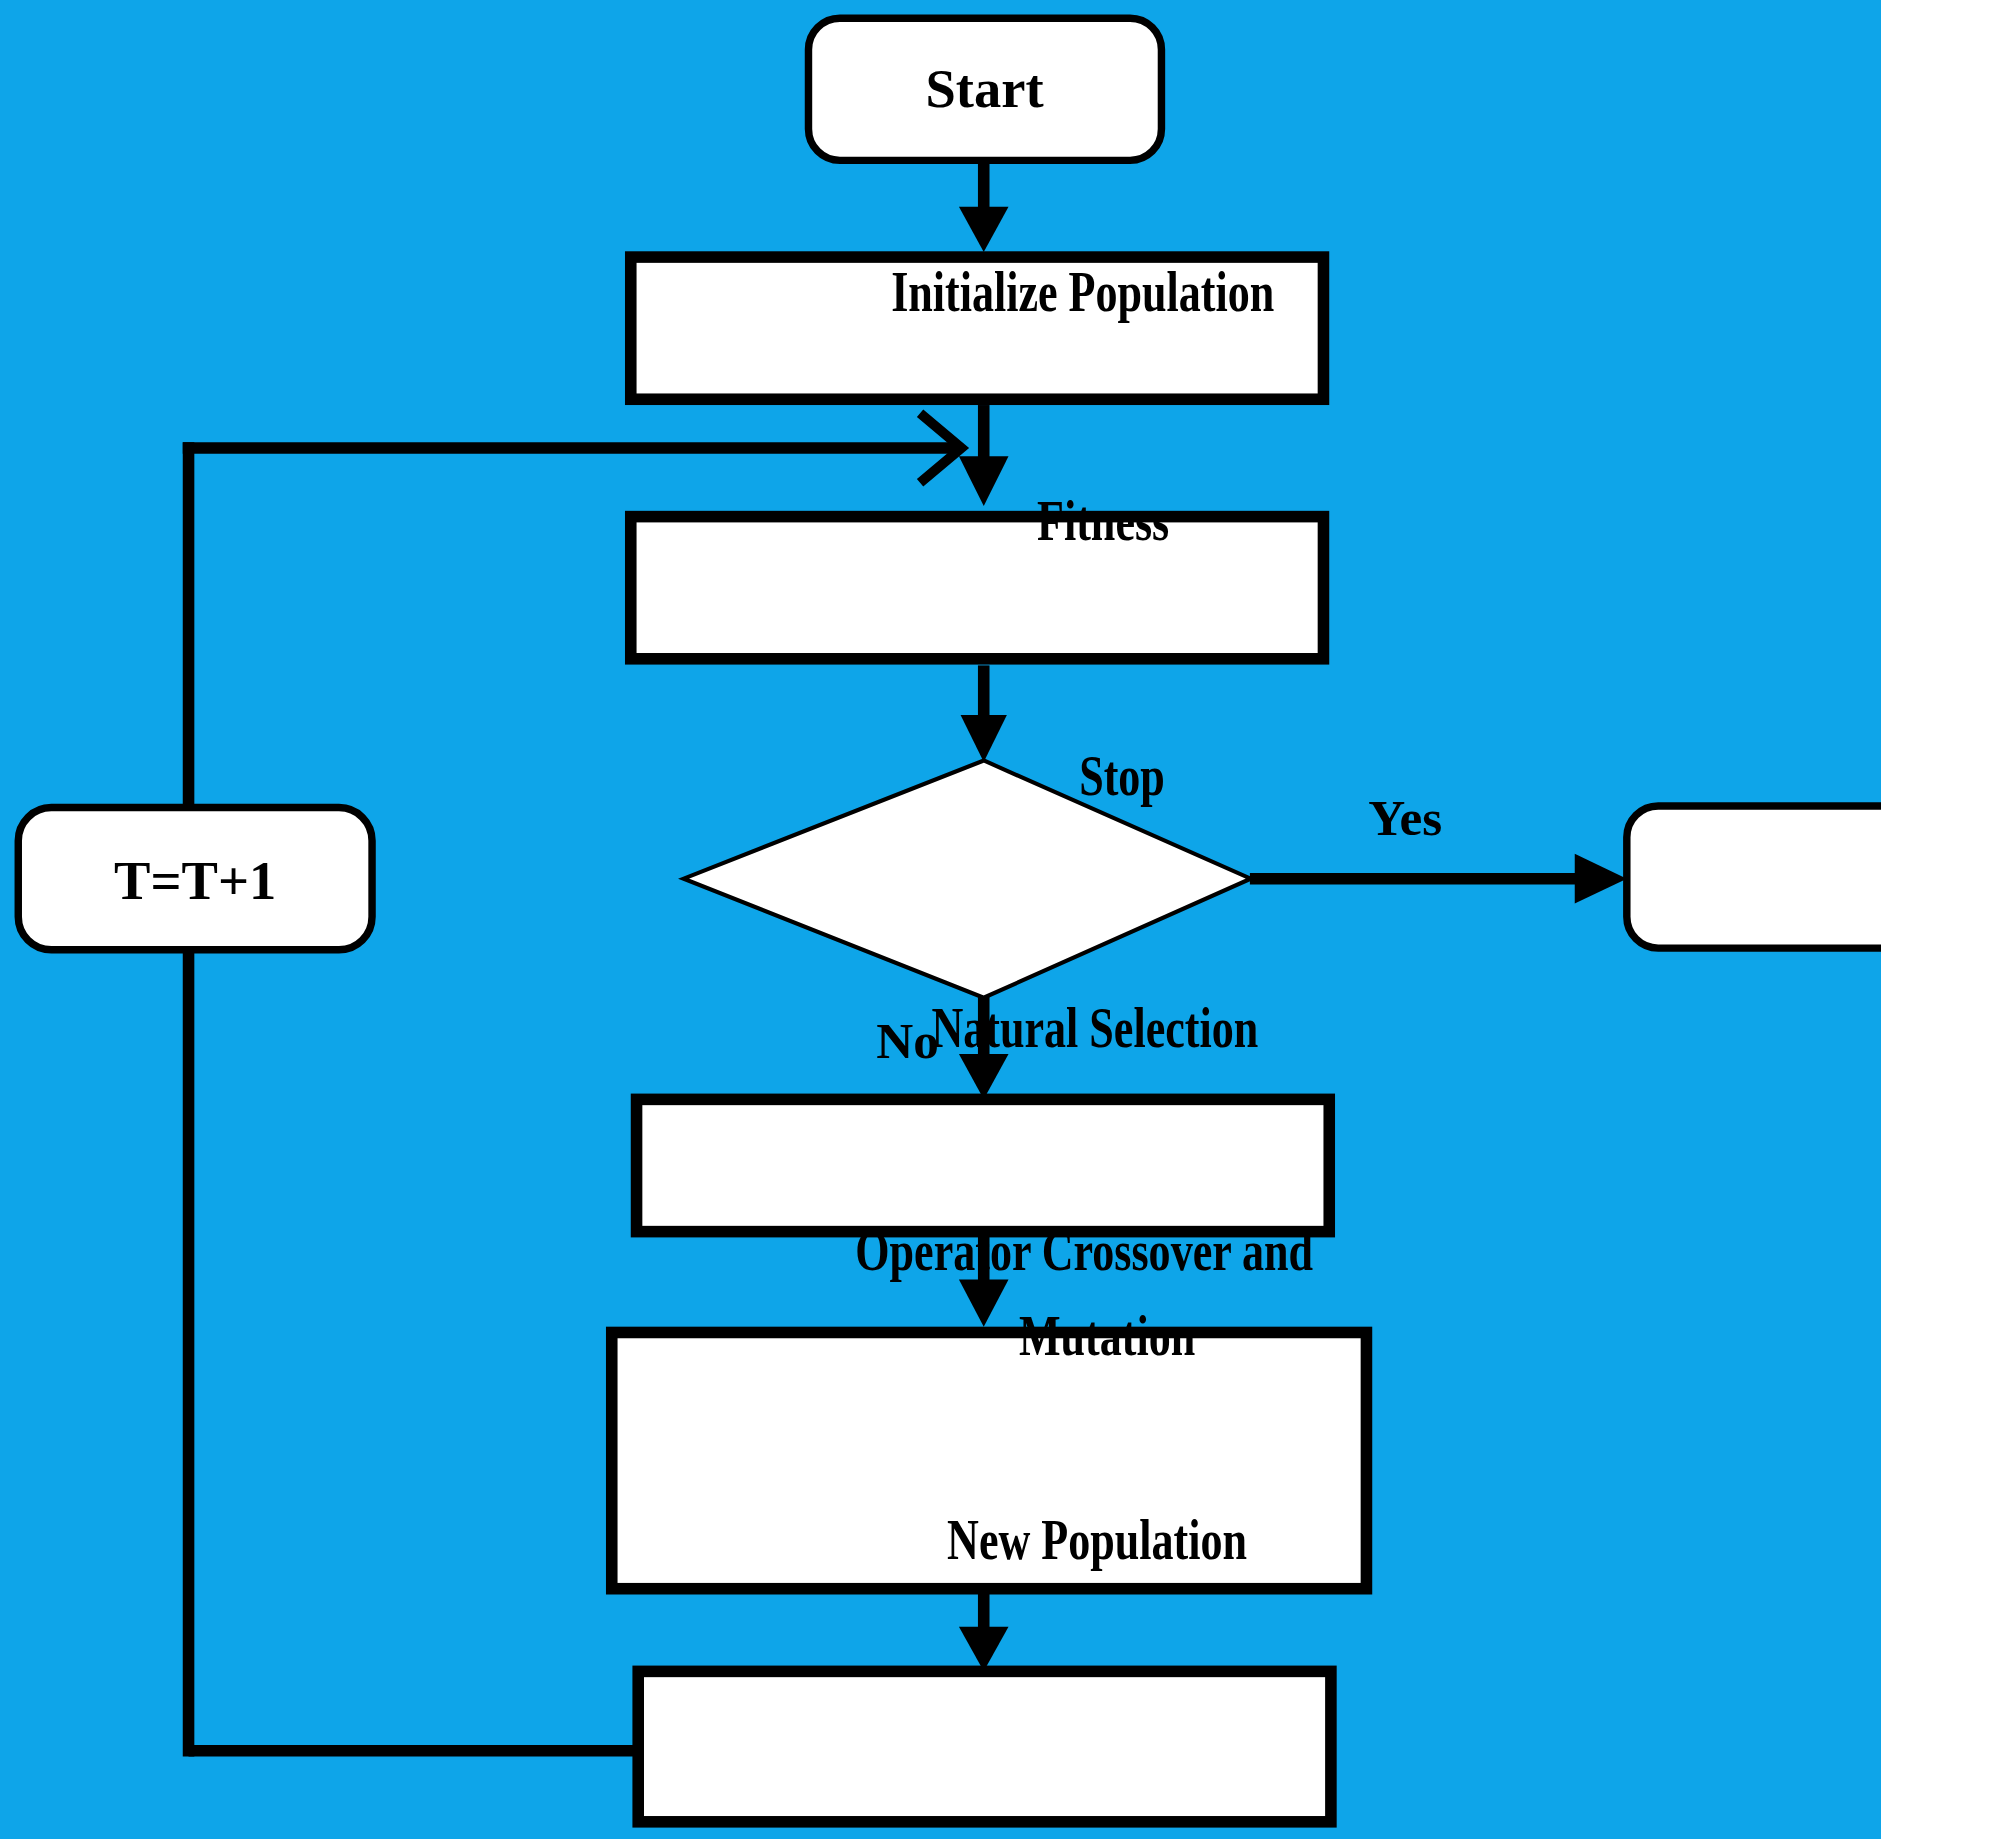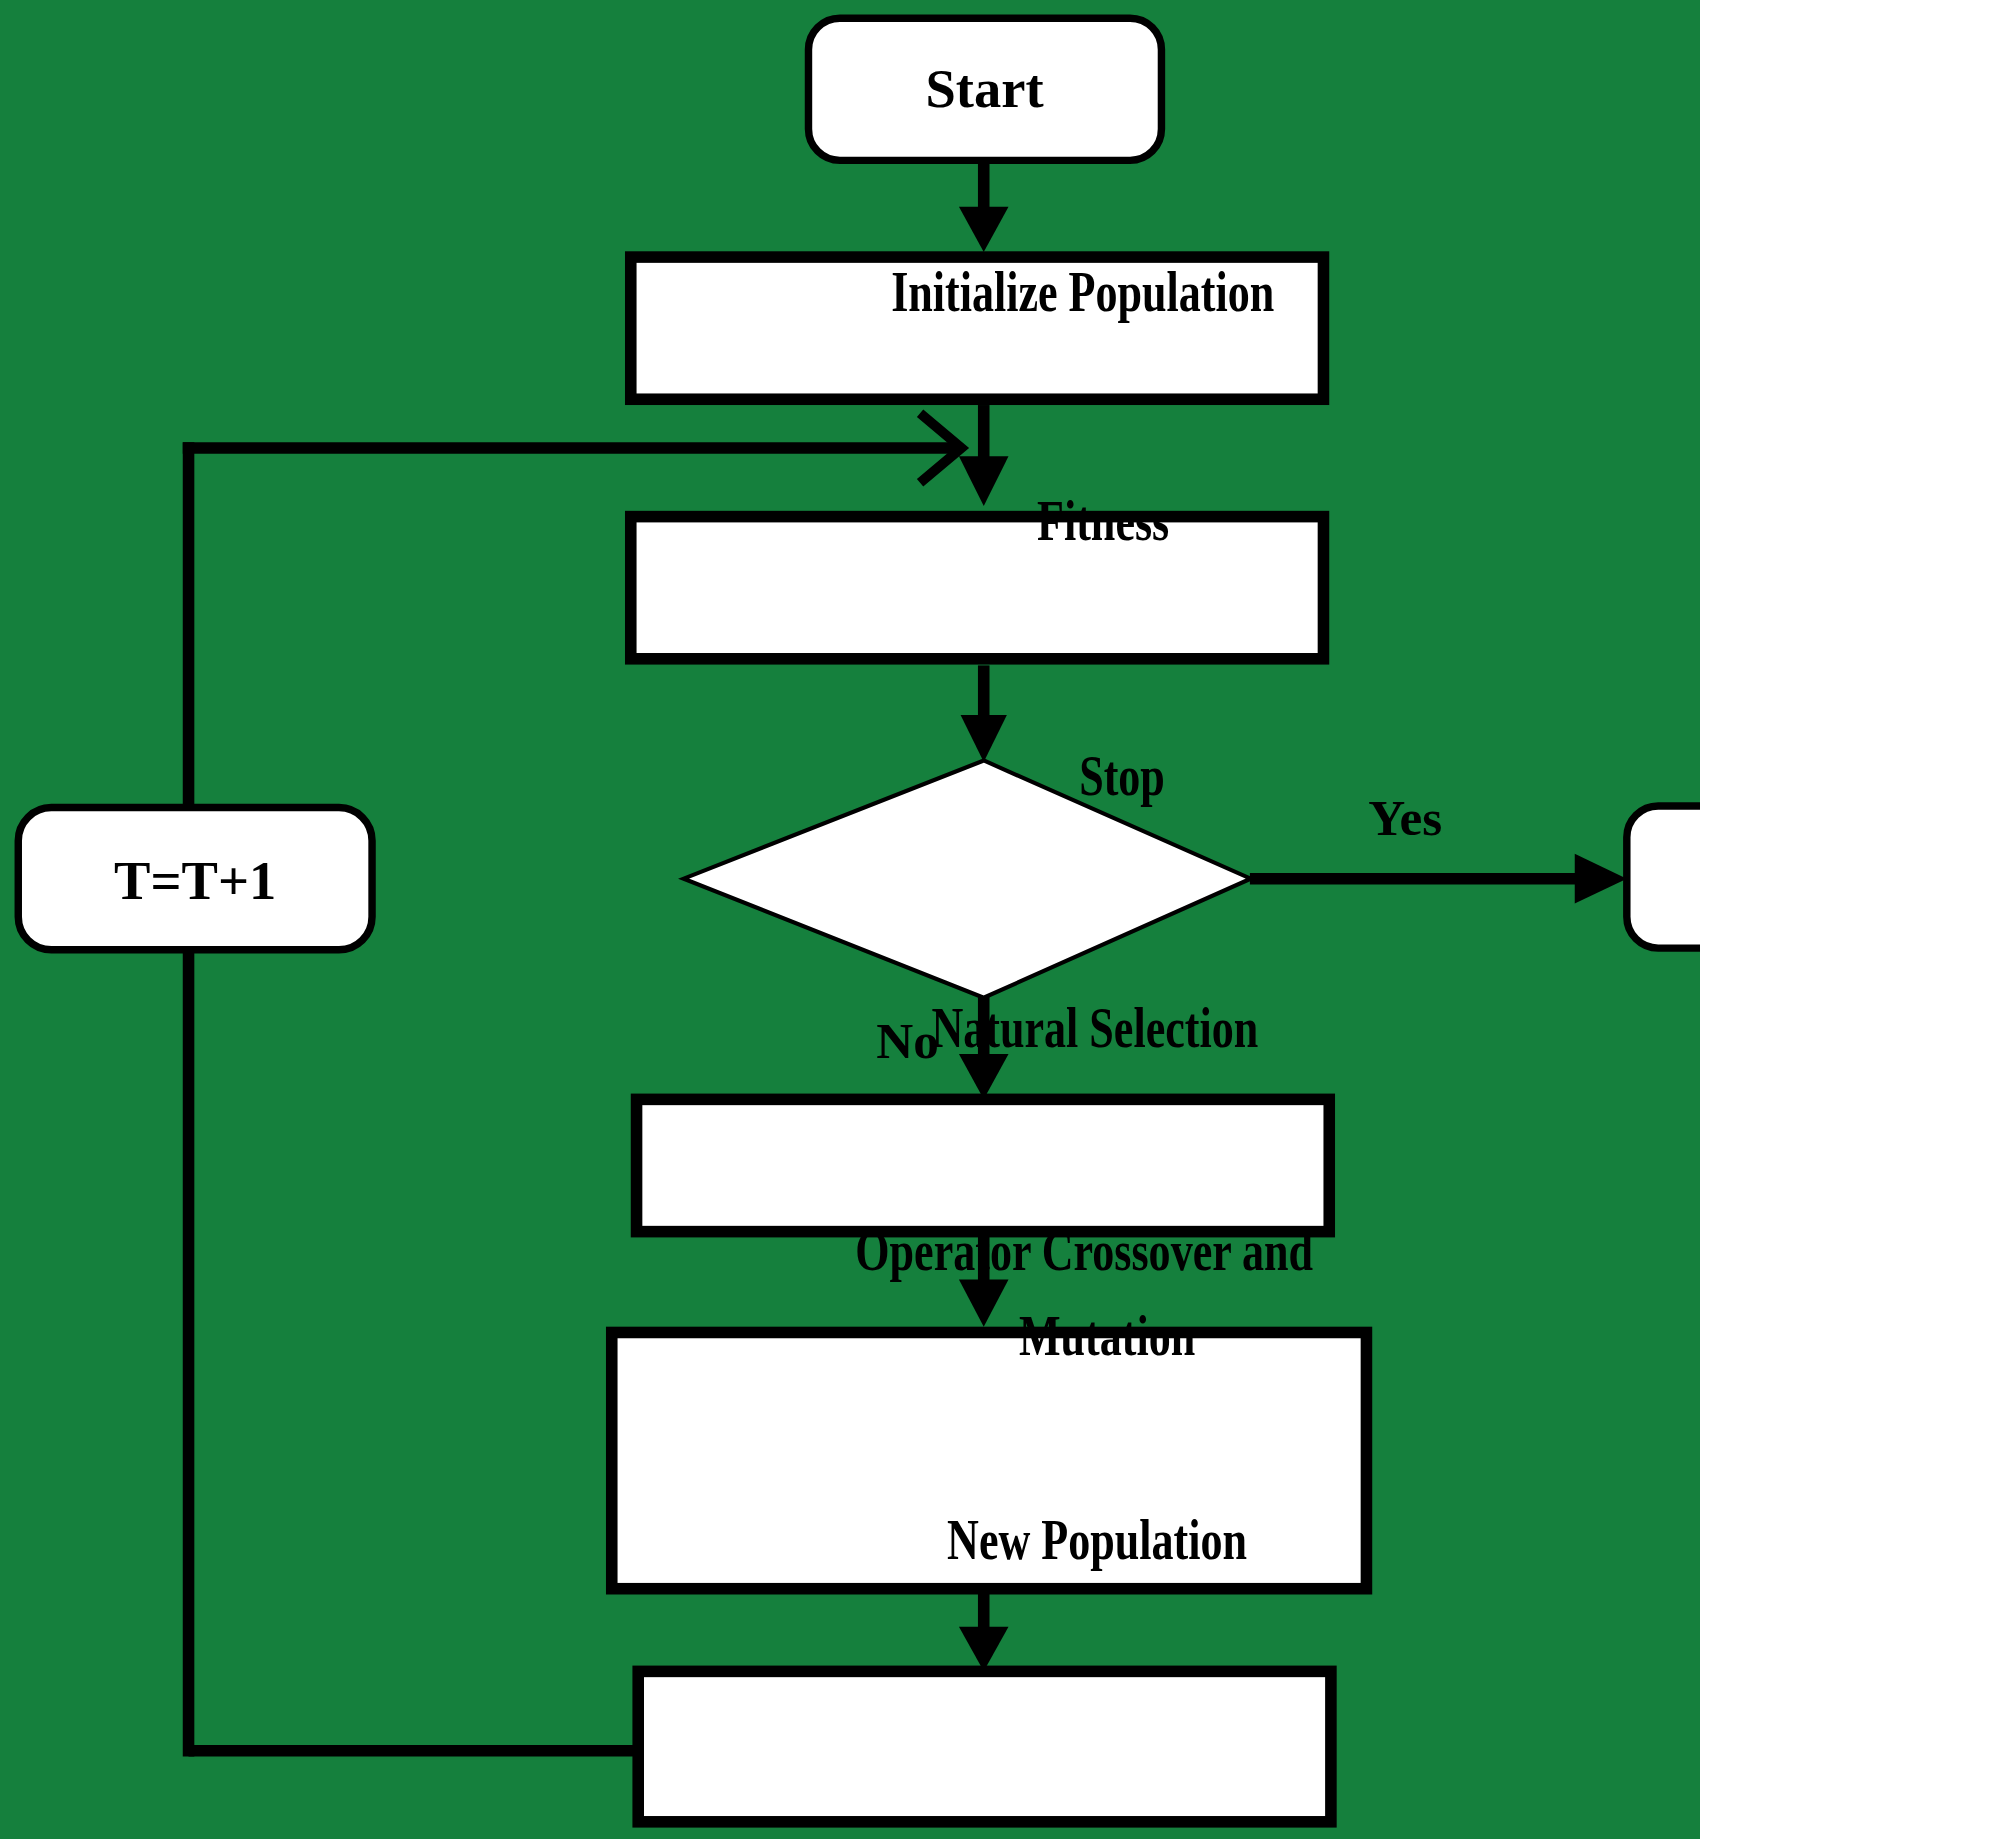--- a/index.html
+++ b/index.html
@@ -2,23 +2,23 @@
 <html style="font-size:13.2px"><head>
 <meta charset="utf-8">
 <style>
   html, body {
     margin: 0;
     padding: 0;
     background: #ffffff;
   }
   #canvas-wrap {
     position: relative;
-    width: 1700px;
+    width: 1881px;
     height: 1840px;
-    background: #15803d;
+    background: #0ea5e9;
     overflow: hidden;
   }
   svg#flowchart {
     display: block;
     width: 2003px;
     height: 1840px;
   }
   .node-box {
     fill: #ffffff;
     stroke: #000000;

